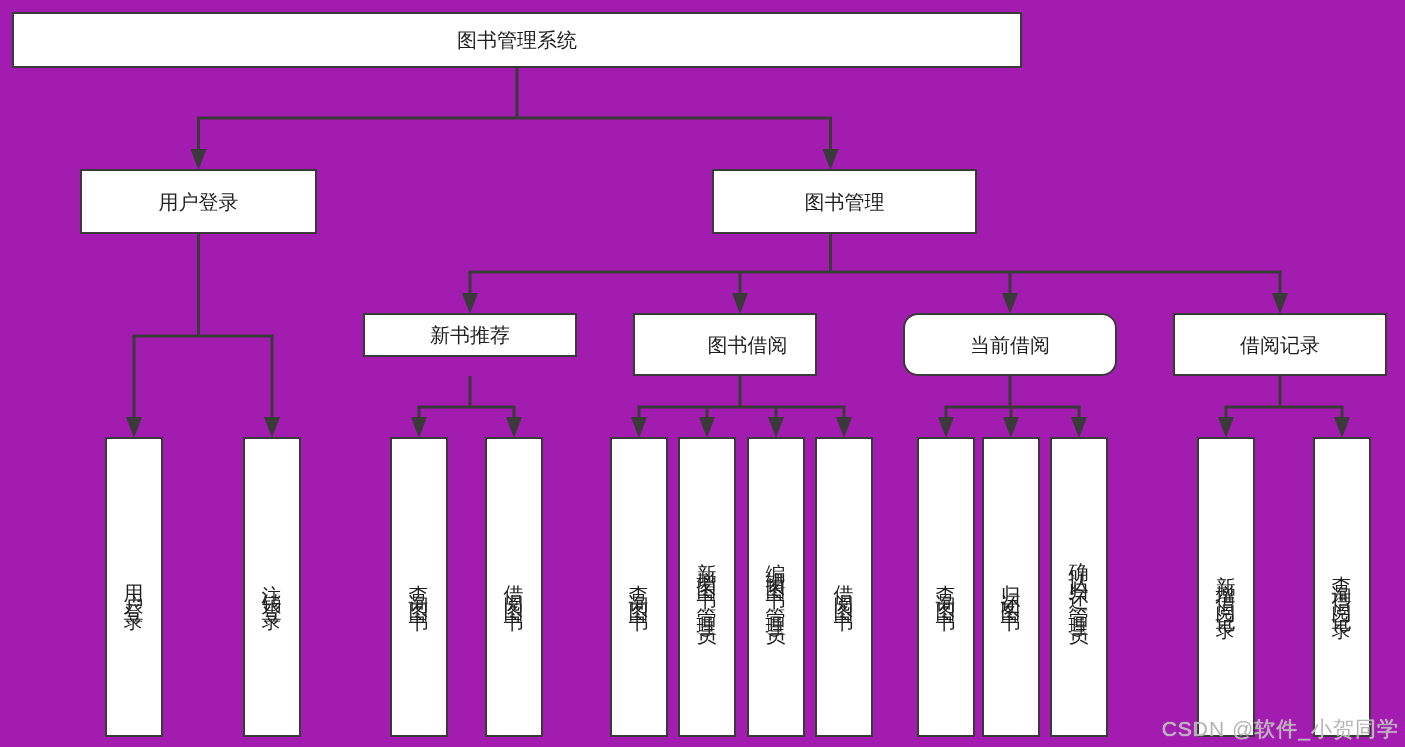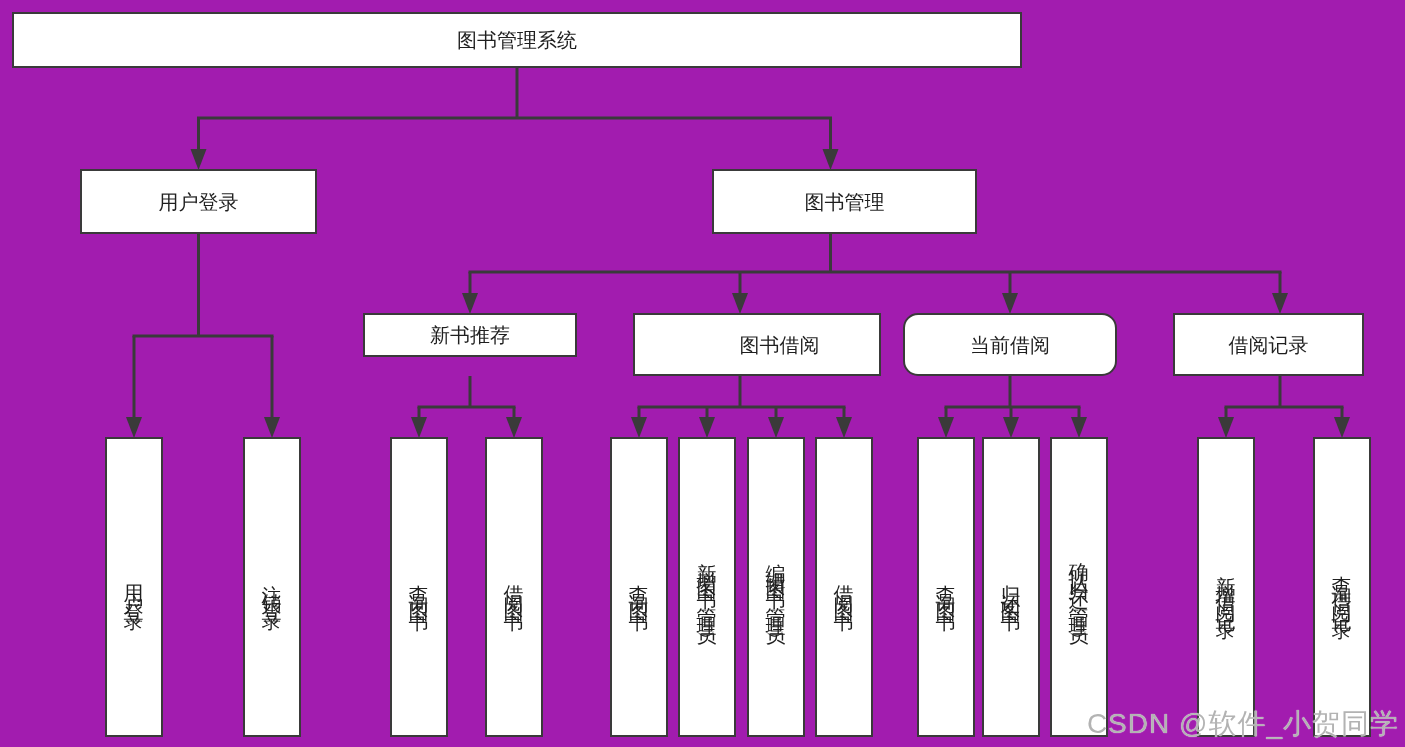--- a/index.html
+++ b/index.html
@@ -45,21 +45,21 @@
   .node.vertical {
     writing-mode: vertical-rl;
     text-orientation: mixed;
     letter-spacing: 9px;
     white-space: normal;
   }
   .watermark {
     position: absolute;
     right: 6px;
     bottom: 4px;
-    font-size: 28px;
+    font-size: 21px;
     color: #b3b3b3;
     letter-spacing: 1px;
     text-shadow: 0 0 1px #ffffff;
   }
 </style>
 </head>
 <body>
 
 <div id="diagram-canvas">
   <svg id="connector-layer" xmlns="http://www.w3.org/2000/svg" viewBox="0 0 1405 747">
@@ -114,23 +114,23 @@
       <line x1="1226" y1="407" x2="1226" y2="419" stroke="#3a3a3a" stroke-width="3"></line>
       <polygon points="1218,417 1234,417 1226,438" fill="#3a3a3a"></polygon>
       <line x1="1342" y1="407" x2="1342" y2="419" stroke="#3a3a3a" stroke-width="3"></line>
       <polygon points="1334,417 1350,417 1342,438" fill="#3a3a3a"></polygon>
     </svg>
   <div id="nodes-layer">
       <div class="node horizontal" style="left: 12px; top: 12px; width: 1010px; height: 56px;">图书管理系统</div>
       <div class="node horizontal" style="left: 80px; top: 169px; width: 237px; height: 65px;">用户登录</div>
       <div class="node horizontal" style="left: 712px; top: 169px; width: 265px; height: 65px;">图书管理</div>
       <div class="node horizontal" style="left: 363px; top: 313px; width: 214px; height: 44px;">新书推荐</div>
-      <div class="node horizontal" style="left: 633px; top: 313px; width: 248px; height: 63px; padding-left: 45px;">图书借阅</div>
+      <div class="node horizontal" style="left: 633px; top: 313px; width: 184px; height: 63px; padding-left: 45px;">图书借阅</div>
       <div class="node horizontal" style="left: 903px; top: 313px; width: 214px; height: 63px; border-radius: 15px;">当前借阅</div>
-      <div class="node horizontal" style="left: 1173px; top: 313px; width: 191px; height: 63px;">借阅记录</div>
+      <div class="node horizontal" style="left: 1173px; top: 313px; width: 214px; height: 63px;">借阅记录</div>
       <div class="node vertical" style="left: 105px; top: 437px; width: 58px; height: 300px;">用户登录</div>
       <div class="node vertical" style="left: 243px; top: 437px; width: 58px; height: 300px;">注销登录</div>
       <div class="node vertical" style="left: 390px; top: 437px; width: 58px; height: 300px;">查询图书</div>
       <div class="node vertical" style="left: 485px; top: 437px; width: 58px; height: 300px;">借阅图书</div>
       <div class="node vertical" style="left: 610px; top: 437px; width: 58px; height: 300px;">查询图书</div>
       <div class="node vertical" style="left: 678px; top: 437px; width: 58px; height: 300px;">新增图书（管理员）</div>
       <div class="node vertical" style="left: 747px; top: 437px; width: 58px; height: 300px;">编辑图书（管理员）</div>
       <div class="node vertical" style="left: 815px; top: 437px; width: 58px; height: 300px;">借阅图书</div>
       <div class="node vertical" style="left: 917px; top: 437px; width: 58px; height: 300px;">查询图书</div>
       <div class="node vertical" style="left: 982px; top: 437px; width: 58px; height: 300px;">归还图书</div>

